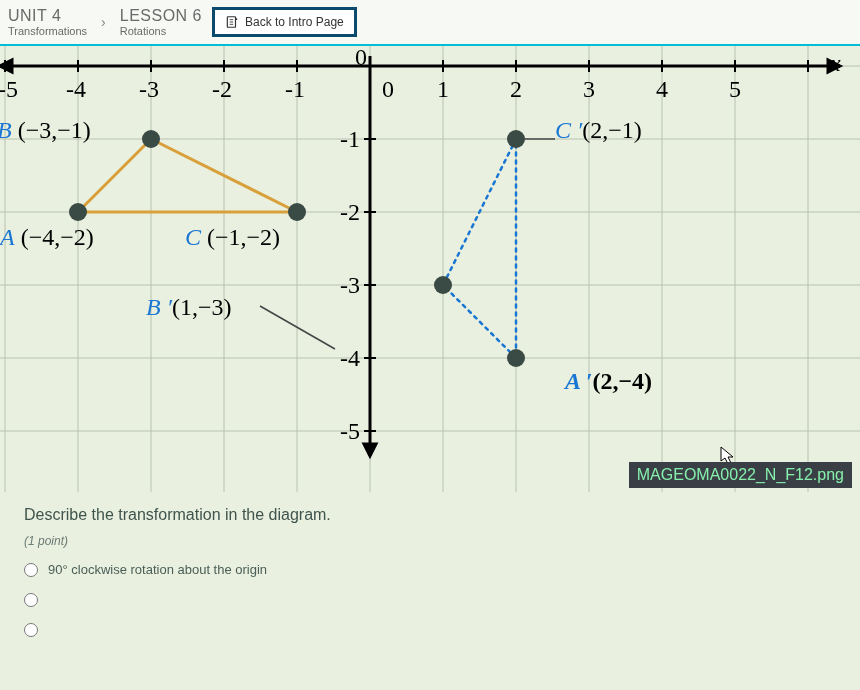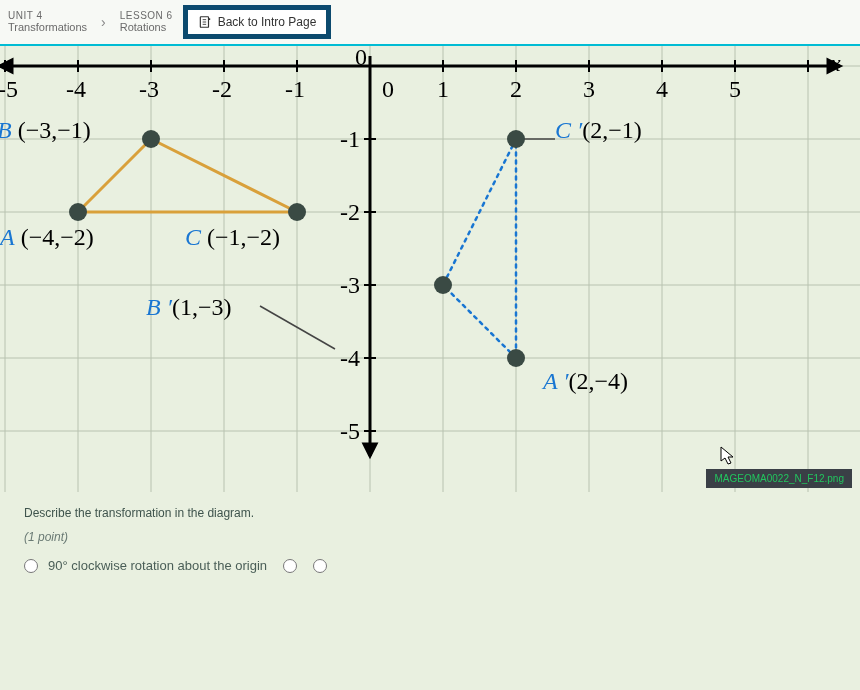--- a/index.html
+++ b/index.html
@@ -14,55 +14,55 @@
   .header {
     display: flex;
     align-items: center;
     background: #f7f9f5;
     height: 46px;
     border-bottom: 2px solid #00bcd4;
     padding: 0 8px;
     gap: 10px;
   }
   .bc-group { display: flex; flex-direction: column; line-height: 1.1; }
-  .bc-small { font-size: 10px; color: #6a6a6a; letter-spacing: .5px; }
+  .bc-small { font-size: 16px; color: #6a6a6a; letter-spacing: .5px; }
   .bc-sub { font-size: 11px; color: #6a6a6a; }
   .chev { color: #888; font-size: 14px; padding: 0 4px; }
   .back-btn {
     display: flex; align-items: center; gap: 6px;
-    border: 5px solid #0c4a6e; background: #fff;
+    border: 3px solid #0c4a6e; background: #fff;
     padding: 5px 10px; font-size: 12px; color: #333;
     cursor: pointer;
   }
   .back-btn .icon { width:14px; height:14px; }
   .graph {
     position: relative;
     width: 860px;
     height: 446px;
     background: #e9f0e0;
   }
   .graph svg { position:absolute; top:0; left:0; }
   .pt-label { position:absolute; font-family: 'Times New Roman', serif; font-size: 24px; white-space: nowrap; }
   .pt-label .letter { font-style: italic; }
   .pt-label.blue .letter { color: #1976d2; }
   .axis-num { position:absolute; font-family:'Times New Roman',serif; font-size:24px; color:#000; }
   .filename-tag {
     position:absolute; right:8px; bottom:4px;
-    background:#3a3f46; color:#22c55e; font-size:10px;
+    background:#3a3f46; color:#86efac; font-size:16px;
     padding:4px 8px;
   }
   .cursor { position:absolute; width:16px; height:20px; }
 
   .question {
     padding: 14px 24px 0 24px;
     color: #3f544d;
   }
-  .q-prompt { font-size: 12px; margin-bottom: 10px; }
+  .q-prompt { font-size: 16px; margin-bottom: 10px; }
   .q-points { font-size: 12px; font-style: italic; color: #6a7a74; margin-bottom: 14px; }
-  .opts { display:flex; flex-direction:row; gap:16px; }
+  .opts { display:flex; flex-direction:column; gap:16px; }
   .opt { display:flex; align-items:center; gap:10px; font-size:13px; color:#4a5e57; }
   .opt input[type=radio]{ width:14px; height:14px; accent-color:#666; }
   .deg { font-size:13px; }
 </style>
 </head>
 <body>
 
 <div class="header">
   <div class="bc-group">
     <span class="bc-small">UNIT 4</span>
@@ -182,21 +182,21 @@
   </div>
   <div class="pt-label blue" style="left:185px; top:178px;">
     <span class="letter">C</span> <span>(−1,−2)</span>
   </div>
   <div class="pt-label blue" style="left:146px; top:248px;font-family:Liberation Serif, serif;">
     <span class="letter">B ′</span><span>(1,−3)</span>
   </div>
   <div class="pt-label blue" style="left:555px; top:71px;">
     <span class="letter">C ′</span><span>(2,−1)</span>
   </div>
-  <div class="pt-label blue" style="left:543px; top:322px;">
+  <div class="pt-label blue" style="left:565px; top:322px;font-weight:bold;">
     <span class="letter">A ′</span><span>(2,−4)</span>
   </div>
 
   <svg class="cursor" style="left:720px; top:400px;" viewBox="0 0 16 20">
     <path d="M1 1 L1 15 L5 12 L8 18 L11 17 L8 11 L13 11 Z" fill="#fff" stroke="#000" stroke-width="1"></path>
   </svg>
 
   <div class="filename-tag">MAGEOMA0022_N_F12.png</div>
 </div>
 

